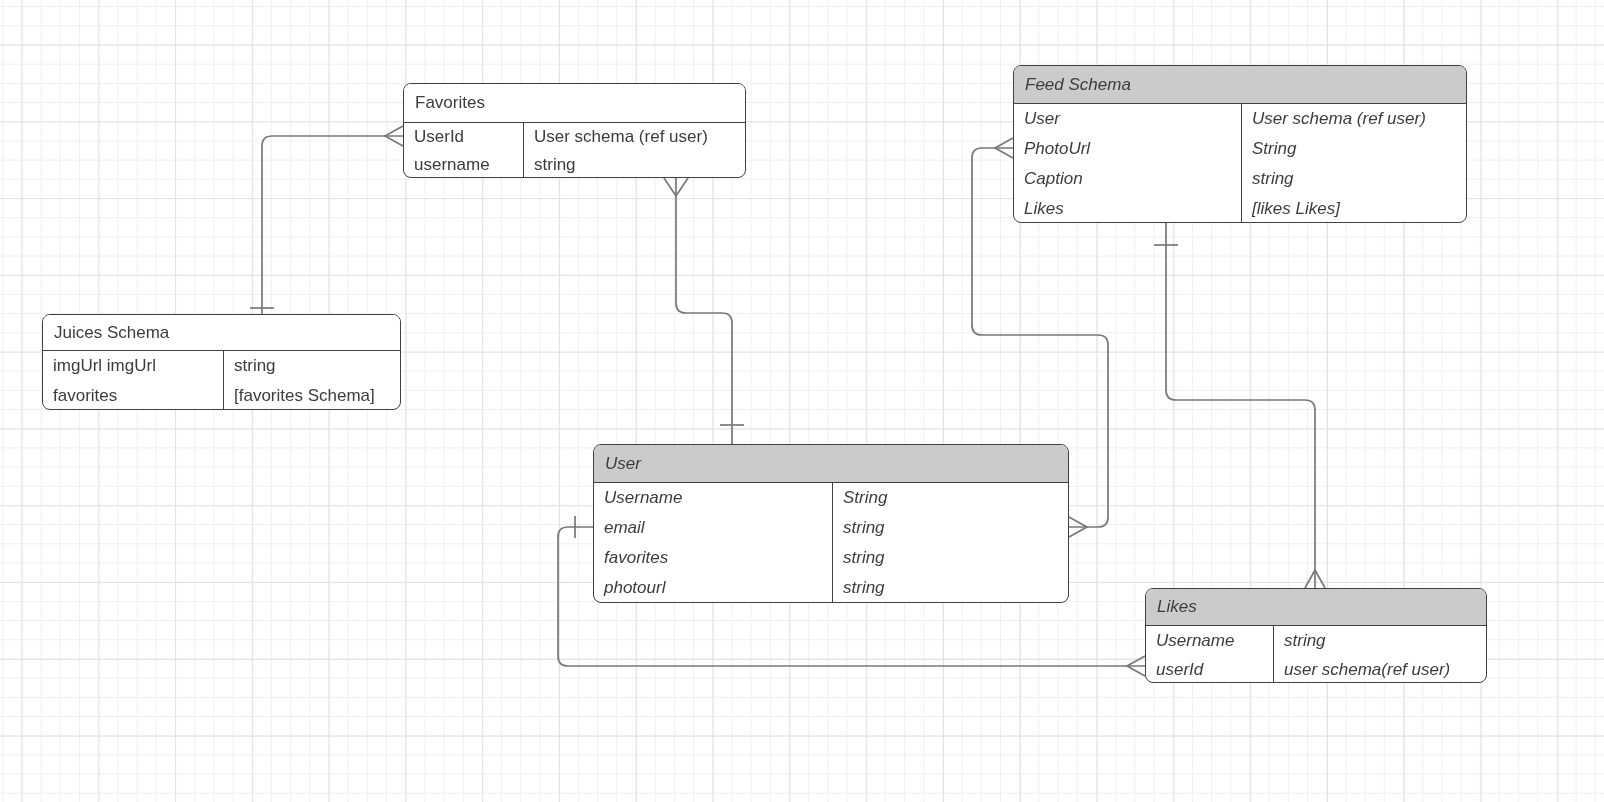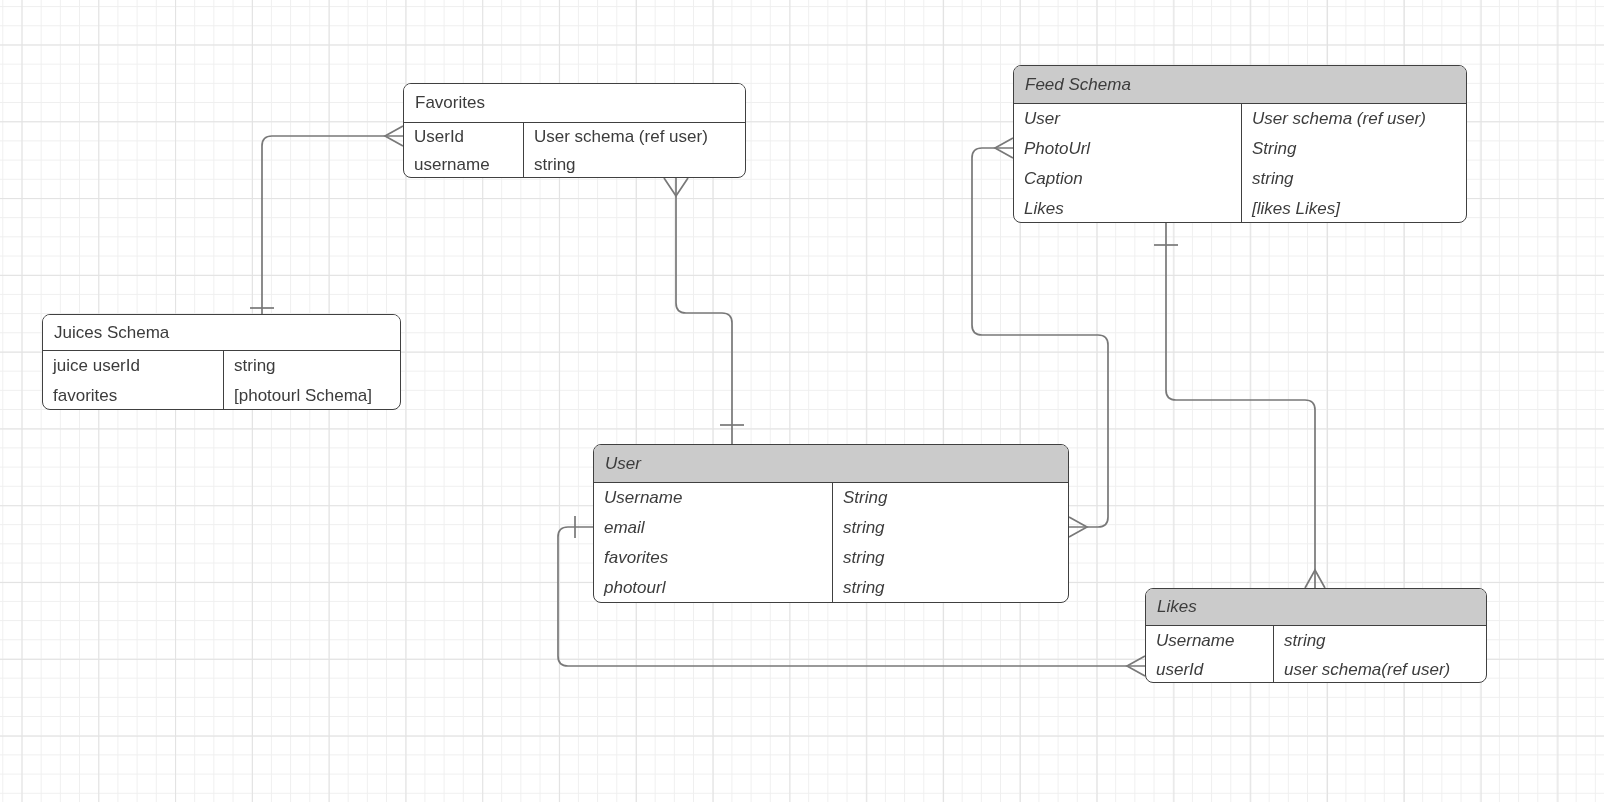--- a/index.html
+++ b/index.html
@@ -135,26 +135,26 @@
       </div>
     </div>
   </div>
 
   <div class="entity" style="left:42px; top:314px; width:359px; height:96px;">
     <div class="entity-header" style="height:36px;">
       <span>Juices Schema</span>
     </div>
     <div class="entity-body">
       <div class="col-names" style="width:180px;">
-        <div class="cell" style="height:30px;">juice userId</div>
+        <div class="cell" style="height:30px;">imgUrl imgUrl</div>
         <div class="cell" style="height:30px;">favorites</div>
       </div>
       <div class="col-types">
         <div class="cell" style="height:30px;">string</div>
-        <div class="cell" style="height:30px;">[photourl Schema]</div>
+        <div class="cell" style="height:30px;">[favorites Schema]</div>
       </div>
     </div>
   </div>
 
   <div class="entity shaded" style="left:1013px; top:65px; width:454px; height:158px;">
     <div class="entity-header" style="height:38px;">
       <span>Feed Schema</span>
     </div>
     <div class="entity-body">
       <div class="col-names" style="width:227px;">

